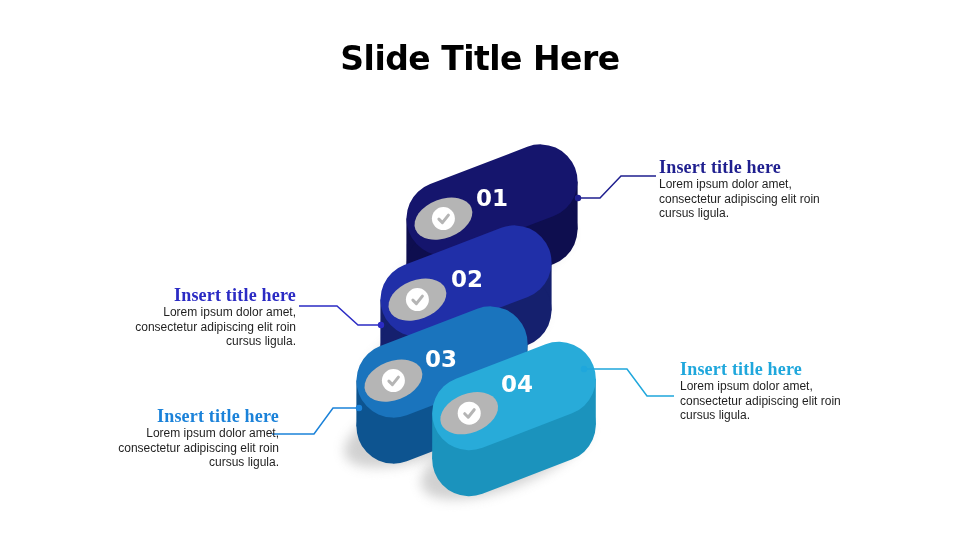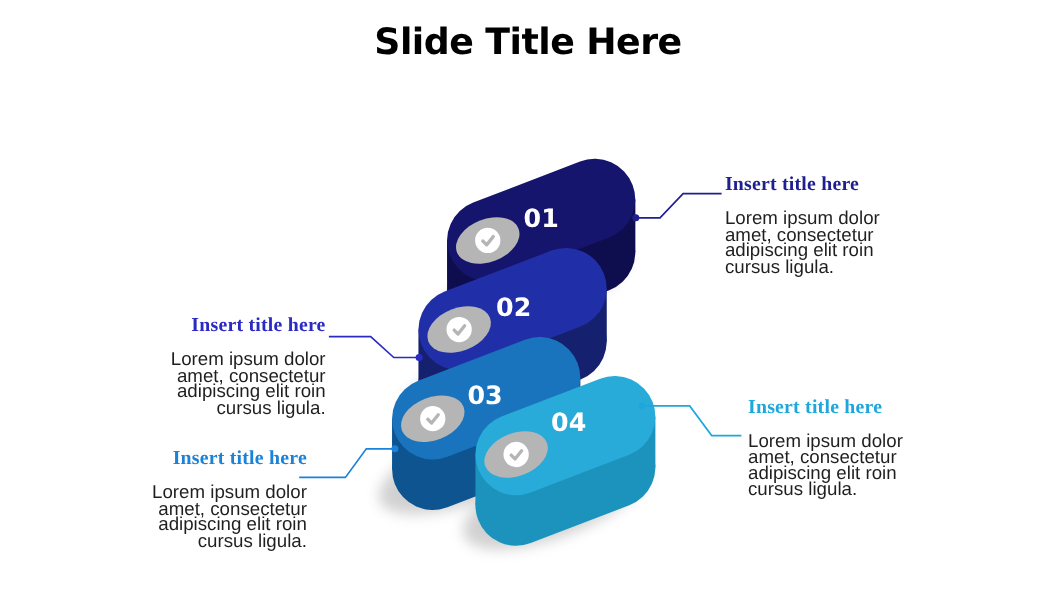--- a/index.html
+++ b/index.html
@@ -1,36 +1,36 @@
 <!DOCTYPE html>
 <html><head>
 <meta charset="utf-8">
 <style>
   html,body{margin:0;padding:0;}
   body{
     width:960px;height:540px;position:relative;overflow:hidden;
     background:#ffffff;font-family:"Liberation Sans",sans-serif;
   }
   .slide-title{
-    position:absolute;top:18px;left:0;width:960px;margin:0;
+    position:absolute;top:39px;left:0;width:960px;margin:0;
     text-align:center;font-family:"DejaVu Sans",sans-serif;
     font-weight:bold;font-size:33px;letter-spacing:-0.5px;color:#000000;
   }
   .diagram{position:absolute;left:0;top:0;width:960px;height:540px;}
   .num-label{
     font-family:"DejaVu Sans",sans-serif;font-weight:bold;font-size:23px;
     fill:#ffffff;text-anchor:middle;
   }
   .callout{position:absolute;}
   .co-title{
     font-family:"Liberation Serif",serif;font-weight:bold;
     font-size:18px;line-height:19px;letter-spacing:0.2px;
   }
   .co-body{
-    margin-top:15px;font-size:17px;line-height:14.5px;color:#1f1f1f;
+    margin-top:0;font-size:12px;line-height:14.5px;color:#1f1f1f;
   }
   .co1{left:659px;top:158px;width:178px;text-align:left;}
   .co2{left:116px;top:286px;width:180px;text-align:right;}
   .co3{left:99px;top:407px;width:180px;text-align:right;}
   .co4{left:680px;top:360px;width:178px;text-align:left;}
 </style>
 </head>
 <body>
 
 <h1 class="slide-title">Slide Title Here</h1>

